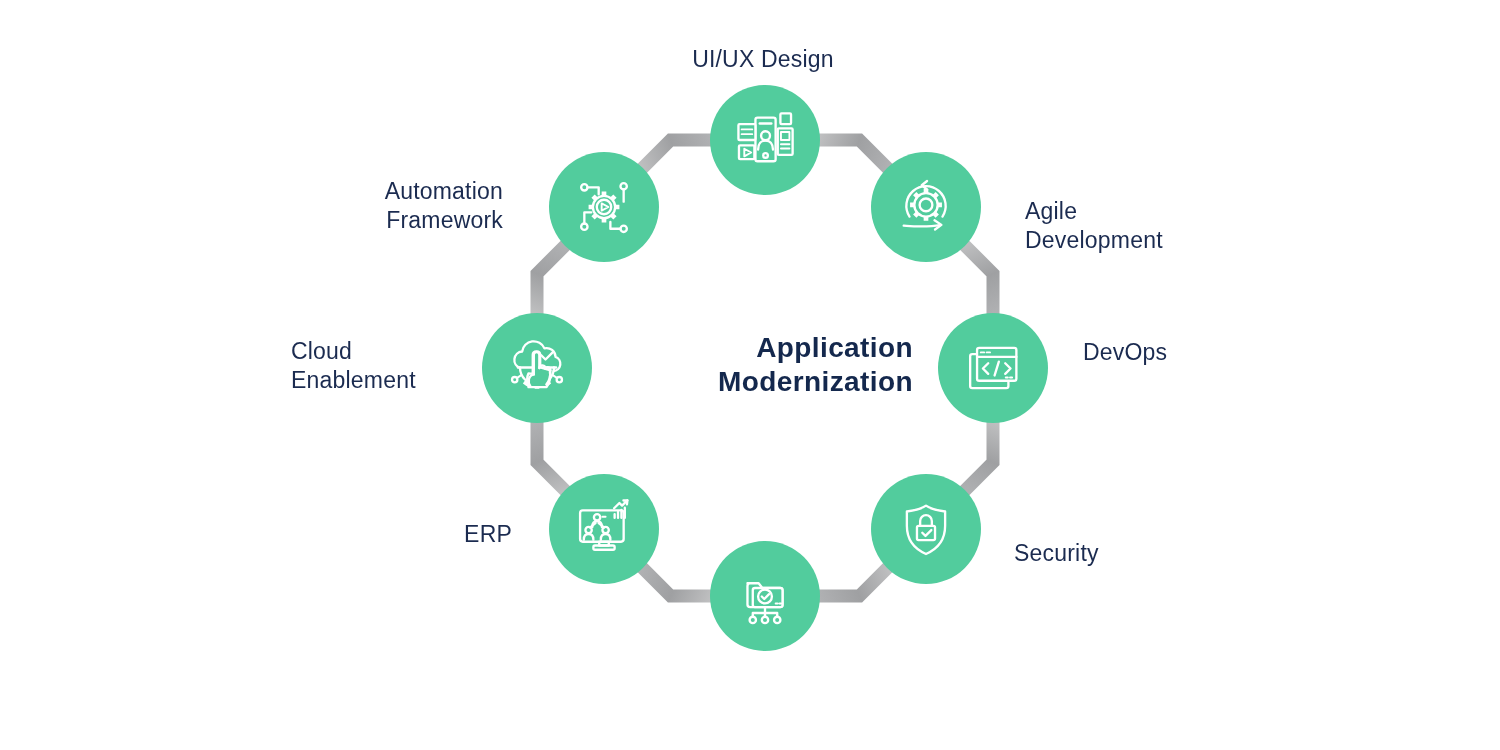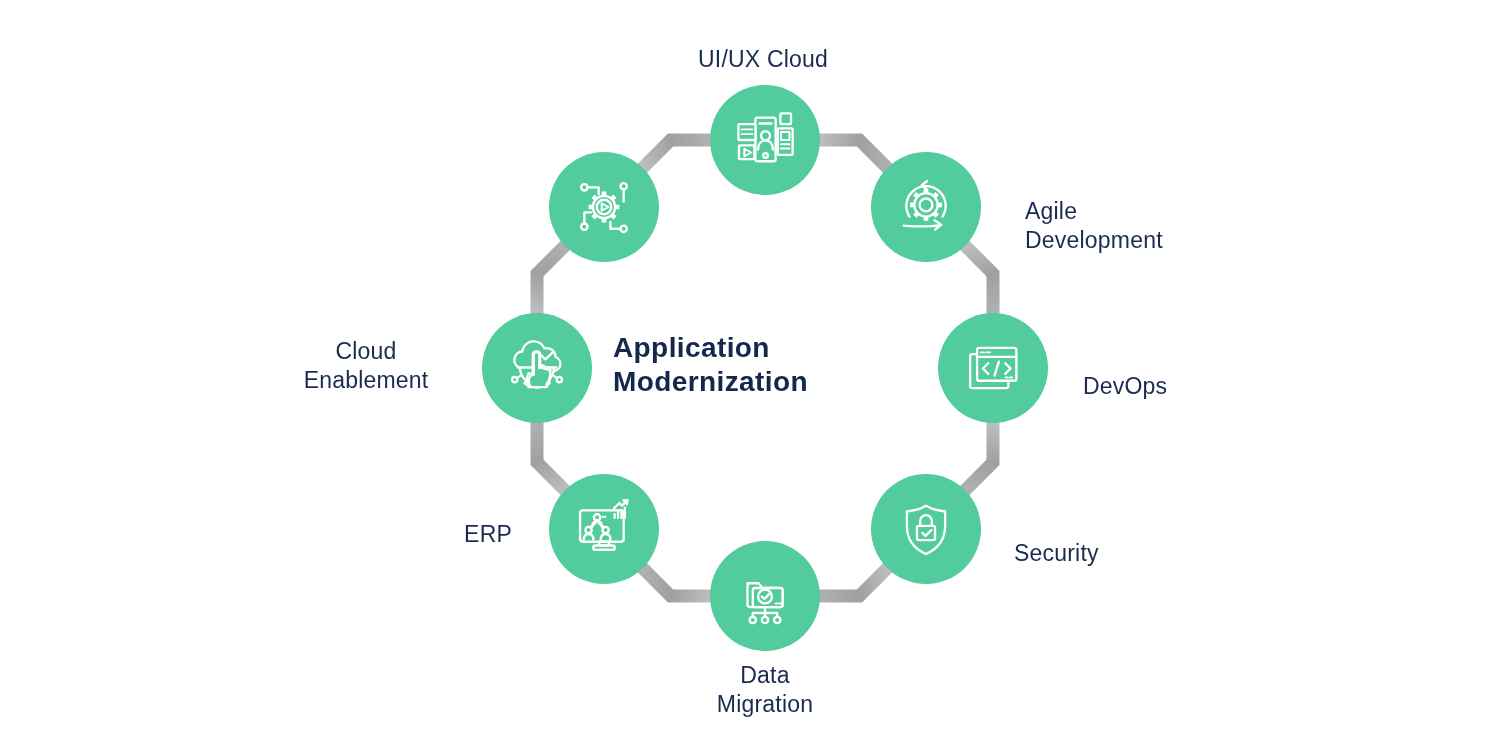--- a/index.html
+++ b/index.html
@@ -18,21 +18,21 @@
   .node svg .fillg{fill:var(--green);}
   .node svg .thick{stroke-width:4.4;stroke-linecap:butt;}
   .node svg .thin{stroke-width:1.8;}
   .label{
     position:absolute;z-index:3;color:var(--navy);font-size:23px;line-height:1.26;
     letter-spacing:0.2px;white-space:nowrap;
   }
   .label.wrap{white-space:normal;}
   .title{
     position:absolute;z-index:3;left:763px;top:331px;transform:translateX(-50%);
-    width:300px;text-align:left;color:var(--navy-dark);font-size:28px;font-weight:bold;
+    width:300px;text-align:right;color:var(--navy-dark);font-size:28px;font-weight:bold;
     line-height:1.2;letter-spacing:0.4px;
   }
   stop.cs-a{stop-color:var(--conn-light);}
   stop.cs-b{stop-color:var(--conn-dark);}
   stop.cs-c{stop-color:var(--conn-mid);}
 </style>
 </head>
 <body>
 
 <div class="stage">
@@ -207,21 +207,21 @@
       <path d="M13.5,47.5 V37 H20"></path>
       <circle cx="50.5" cy="52.5" r="3"></circle>
       <path d="M47.5,52.5 H38 V46"></path>
       <path class="thick" d="M42.5,32 h4 M39.4,39.4 l2.9,2.9 M32,42.5 v4 M24.6,39.4 l-2.9,2.9 M21.5,32 h-4 M24.6,24.6 l-2.9,-2.9 M32,21.5 v-4 M39.4,24.6 l2.9,-2.9"></path>
       <circle class="fillg" cx="32" cy="32" r="10.5"></circle>
       <circle cx="32" cy="32" r="6.8"></circle>
       <path class="thin" d="M29.8,28.6 L36.2,32 L29.8,35.4 Z"></path>
     </svg>
   </div>
 
-  <div class="label" style="left:763px;top:45px;transform:translateX(-50%);">UI/UX Cloud</div>
+  <div class="label" style="left:763px;top:45px;transform:translateX(-50%);">UI/UX Design</div>
   <div class="label wrap" style="left:1025px;top:197px;width:170px;">Agile Development</div>
-  <div class="label" style="left:1083px;top:372px;">DevOps</div>
+  <div class="label" style="left:1083px;top:338px;">DevOps</div>
   <div class="label" style="left:1014px;top:539px;">Security</div>
-  <div class="label wrap" style="left:765px;top:661px;width:130px;transform:translateX(-50%);text-align:center;">Data Migration</div>
   <div class="label" style="right:988px;top:520px;">ERP</div>
-  <div class="label wrap" style="right:1059px;top:337px;width:150px;text-align:center;">Cloud Enablement</div>
+  <div class="label wrap" style="right:1059px;top:337px;width:150px;text-align:left;">Cloud Enablement</div>
+  <div class="label wrap" style="right:997px;top:177px;width:160px;text-align:right;">Automation Framework</div>
 
 </div>
 
 </body></html>

